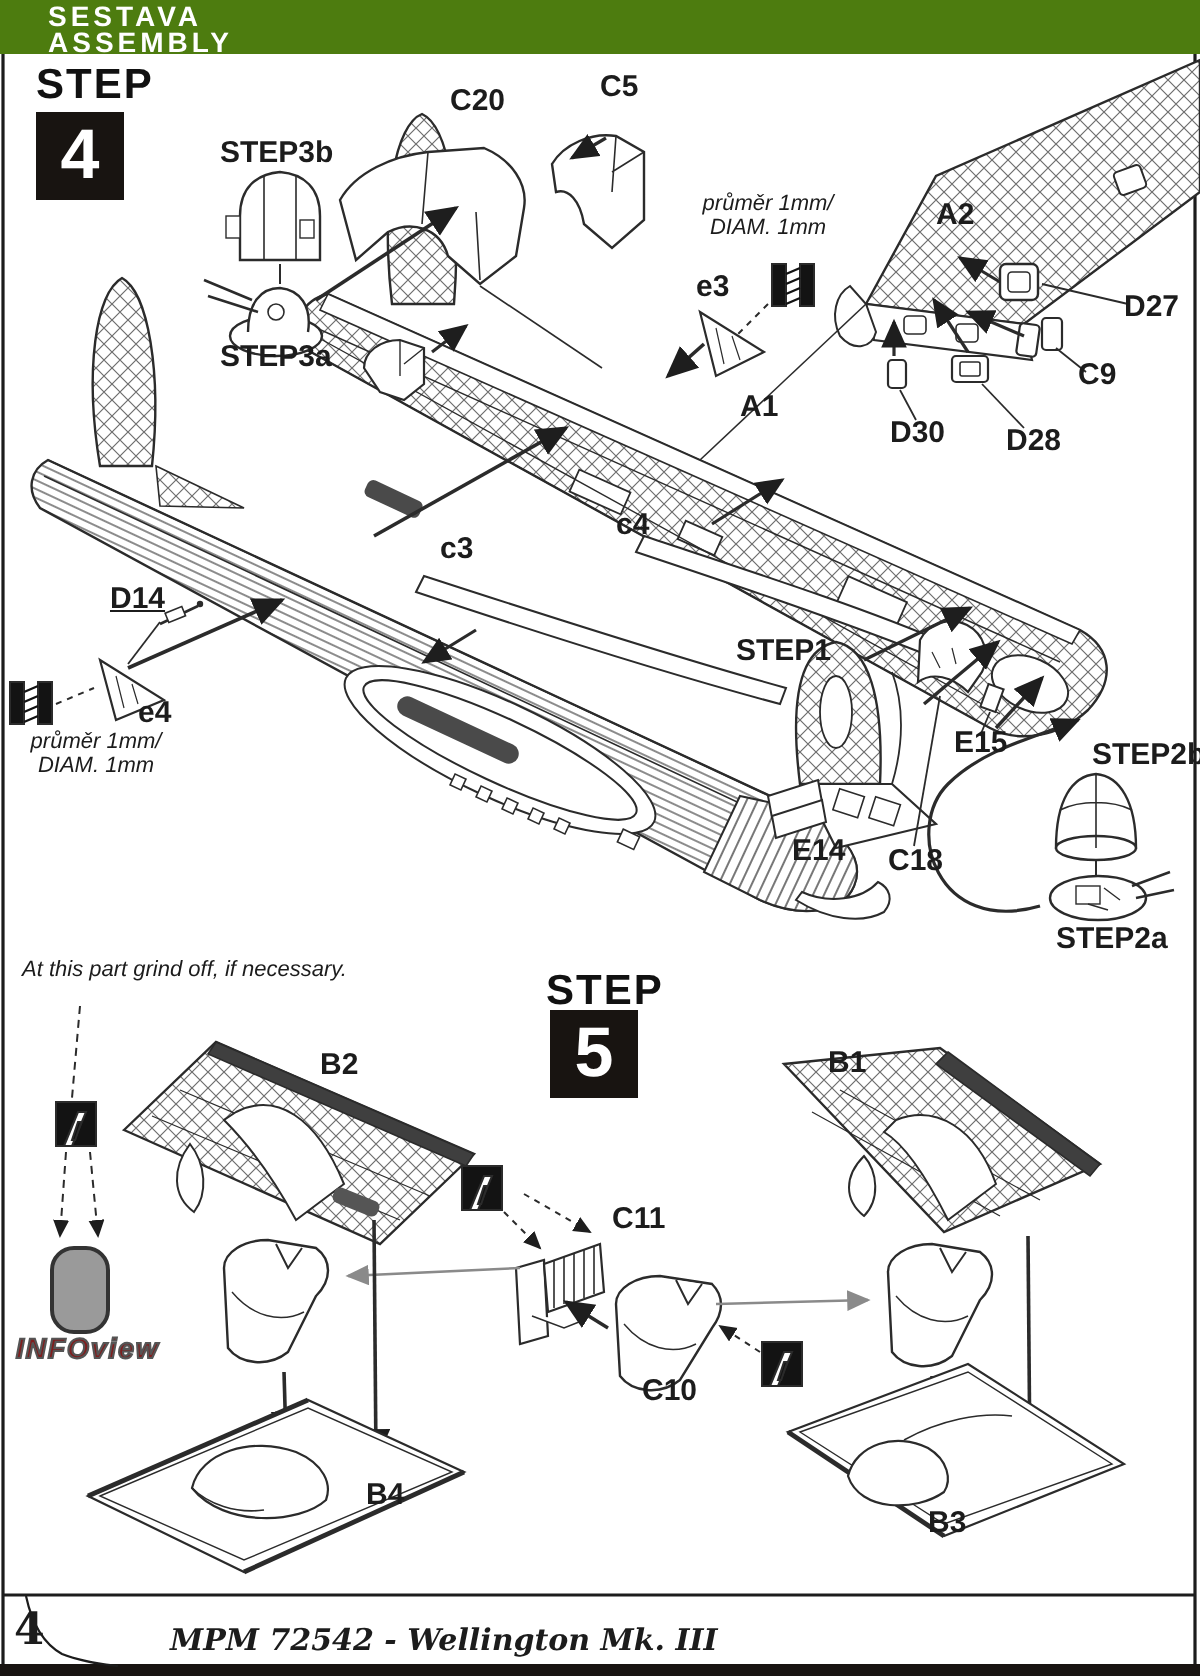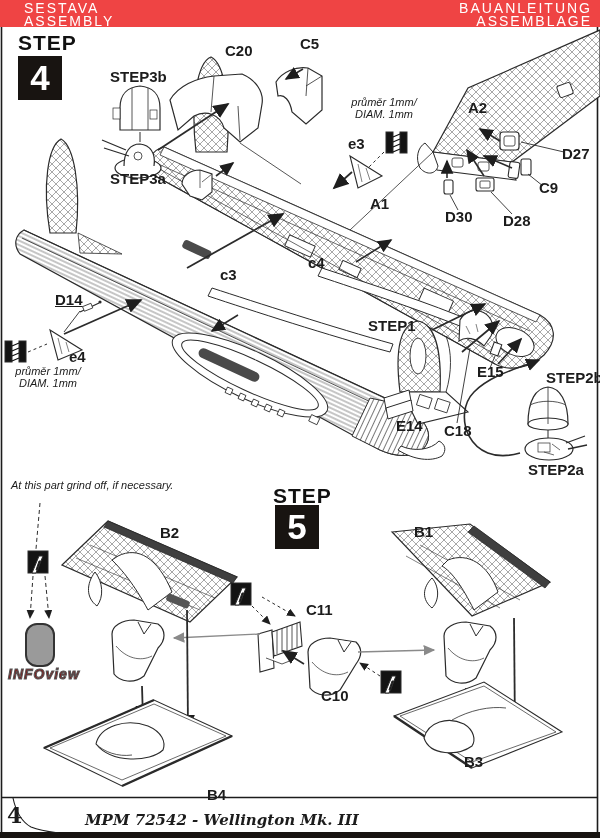--- a/index.html
+++ b/index.html
@@ -1,19 +1,19 @@
 <!DOCTYPE html>
 <html><head>
 <meta charset="utf-8">
 <style>
   html,body{margin:0;padding:0;background:#e8e8e8;}
   .page{position:relative;width:600px;height:838px;background:#fff;overflow:hidden;
         font-family:"Liberation Sans",sans-serif;}
-  .hdr{position:absolute;left:0;top:0;width:600px;height:27px;background:#ef4444;
-       color:#fff;font-weight:normal;font-size:14px;line-height:13px;letter-spacing:2px;}
+  .hdr{position:absolute;left:0;top:0;width:600px;height:27px;background:#4d7c0f;
+       color:#fff;font-weight:bold;font-size:14px;line-height:13px;letter-spacing:2px;}
   .hdr .l{position:absolute;left:24px;top:2px;}
   .hdr .r{position:absolute;right:8px;top:2px;text-align:right;}
   svg{position:absolute;left:0;top:0;}
   .lbl{position:absolute;font:bold 15px "Liberation Sans",sans-serif;color:#1c1c1c;white-space:nowrap;z-index:5;}
   .note{position:absolute;font:italic 11px "Liberation Sans",sans-serif;color:#1c1c1c;white-space:nowrap;z-index:5;}
   .stepword{position:absolute;font:bold 21px "Liberation Sans",sans-serif;letter-spacing:1px;color:#111;z-index:5;}
   .stepbox{position:absolute;width:44px;height:44px;background:#181411;color:#fff;z-index:5;
            display:flex;align-items:center;justify-content:center;font:bold 35px "Liberation Sans",sans-serif;}
   .infoview{position:absolute;font:bold italic 14px "Liberation Sans",sans-serif;color:#7f1d1d;
             -webkit-text-stroke:1.1px #555;letter-spacing:1px;z-index:5;}
@@ -22,24 +22,20 @@
 </style>
 </head>
 <body>
 
 <div class="page">
 
   <div class="hdr">
     <div class="l">
       <div>SESTAVA</div>
       <div>ASSEMBLY</div>
-    </div>
-    <div class="r">
-      <div>BAUANLEITUNG</div>
-      <div>ASSEMBLAGE</div>
     </div>
   </div>
 
   <svg width="600" height="838" viewBox="0 0 600 838">
     <defs>
       <pattern id="xh" width="8" height="8" patternUnits="userSpaceOnUse">
         <rect width="8" height="8" fill="#fff"></rect>
         <path d="M0,0 L8,8 M8,0 L0,8" stroke="#6d6d6d" stroke-width="0.6"></path>
       </pattern>
       <pattern id="str" width="8" height="4" patternUnits="userSpaceOnUse" patternTransform="rotate(25)">
@@ -367,21 +363,21 @@
   <div class="lbl" style="left:368px;top:317px;">STEP1</div>
   <div class="lbl" style="left:477px;top:363px;">E15</div>
   <div class="lbl" style="left:546px;top:369px;">STEP2b</div>
   <div class="lbl" style="left:528px;top:461px;">STEP2a</div>
   <div class="lbl" style="left:444px;top:422px;">C18</div>
   <div class="lbl" style="left:396px;top:417px;">E14</div>
   <div class="lbl" style="left:160px;top:524px;">B2</div>
   <div class="lbl" style="left:414px;top:523px;">B1</div>
   <div class="lbl" style="left:306px;top:601px;">C11</div>
   <div class="lbl" style="left:321px;top:687px;">C10</div>
-  <div class="lbl" style="left:207px;top:739px;margin-top:47px;">B4</div>
+  <div class="lbl" style="left:183px;top:739px;">B4</div>
   <div class="lbl" style="left:464px;top:753px;text-align:center;">B3</div>
 
   <div class="note" style="left:342px;top:96px;width:84px;text-align:center;">
     <div>průměr 1mm/</div>
     <div>DIAM. 1mm</div>
   </div>
   <div class="note" style="left:2px;top:365px;width:92px;text-align:center;">
     <div>průměr 1mm/</div>
     <div>DIAM. 1mm</div>
   </div>

